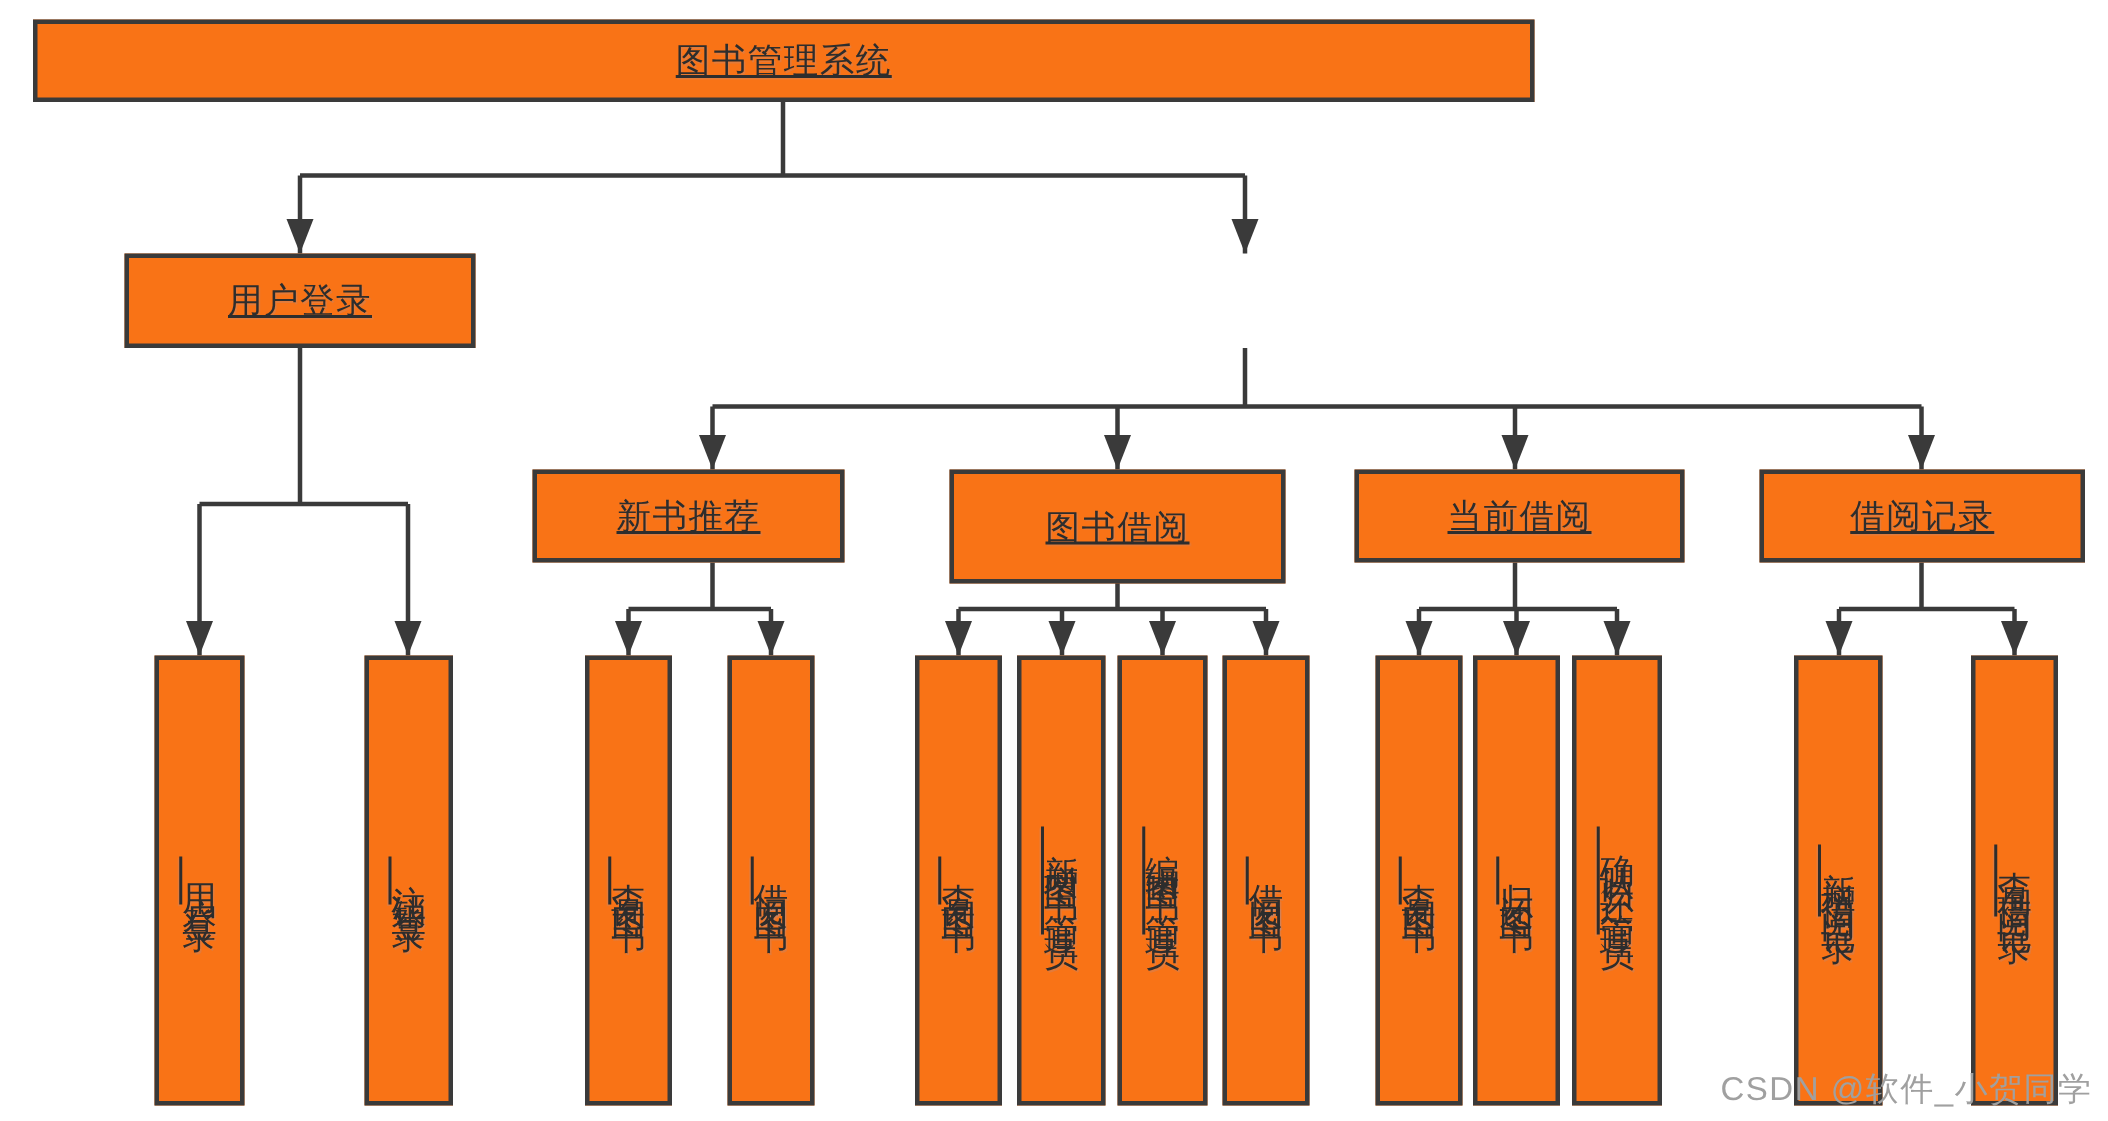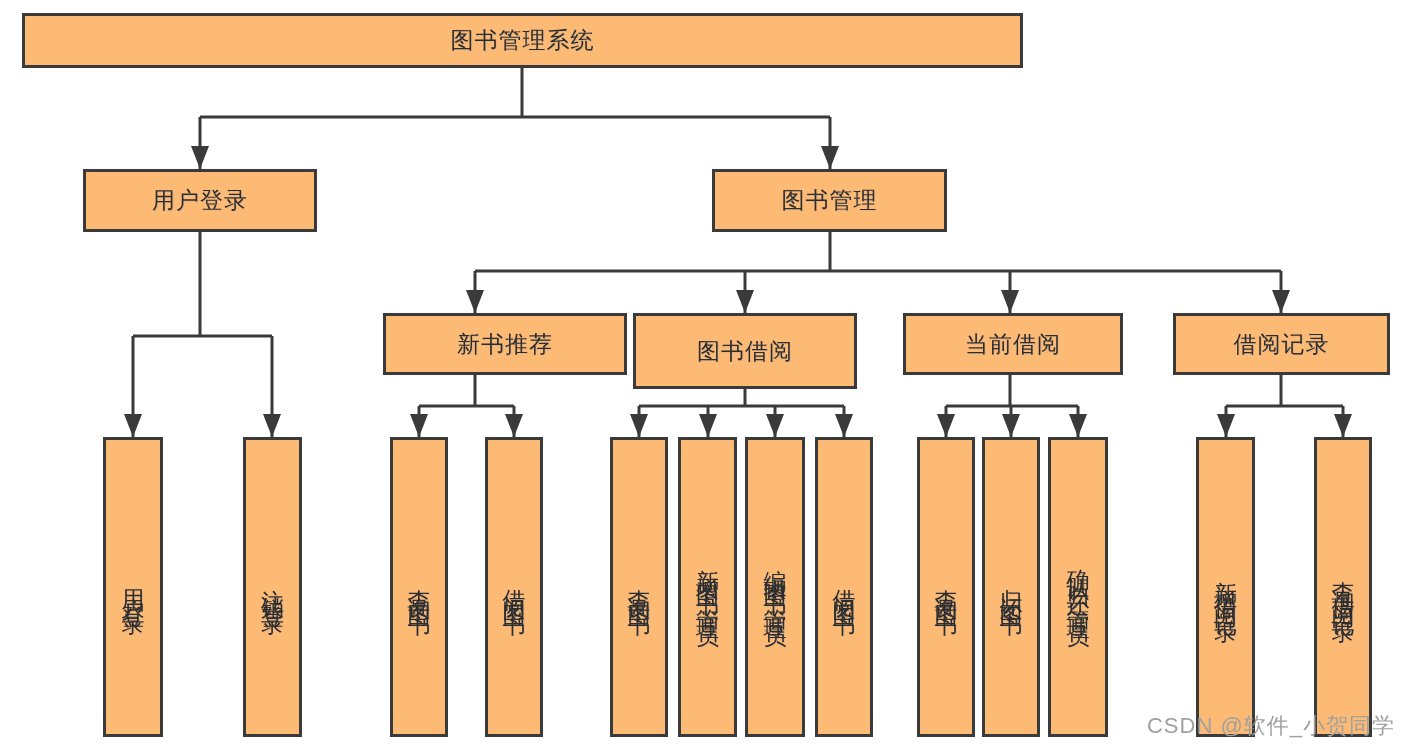--- a/index.html
+++ b/index.html
@@ -15,27 +15,28 @@
     font-family:"Liberation Sans","DejaVu Sans",sans-serif;
     position:relative;
     overflow:hidden;
   }
   .canvas{position:absolute;inset:0}
   svg.wires{position:absolute;left:0;top:0;z-index:1}
   svg.wires path, svg.wires line{stroke:var(--line);stroke-width:3;fill:none}
   .node{
     position:absolute;
     border:3px solid var(--line);
-    background:#fdba74;
+    background:#f97316;
     display:flex;
     align-items:center;
     justify-content:center;
     color:var(--text);
     z-index:2;
     text-shadow:1px 1px 0 rgba(130,160,220,0.18);
+    text-decoration:underline;
   }
   .node.h{font-size:23px;letter-spacing:1px;white-space:nowrap}
   .node.v{
     writing-mode:vertical-lr;
     text-orientation:mixed;
     font-size:23px;
     letter-spacing:8px;
     line-height:1;
   }
   .watermark{
@@ -89,23 +90,22 @@
     <line x1="946" y1="406" x2="946" y2="437" marker-end="url(#arrow)"></line>
     <line x1="1011" y1="406" x2="1011" y2="437" marker-end="url(#arrow)"></line>
     <line x1="1078" y1="406" x2="1078" y2="437" marker-end="url(#arrow)"></line>
     <line x1="1226" y1="406" x2="1226" y2="437" marker-end="url(#arrow)"></line>
     <line x1="1343" y1="406" x2="1343" y2="437" marker-end="url(#arrow)"></line>
   </svg>
 
   <div class="node h" style="left:22px;top:13px;width:1001px;height:55px">图书管理系统</div>
 
   <div class="node h" style="left:83px;top:169px;width:234px;height:63px">用户登录</div>
-  <div class="node h" style="left:712px;top:169px;width:235px;height:63px">图书管理</div>
 
-  <div class="node h" style="left:383px;top:313px;width:244px;height:62px">新书推荐</div>
+  <div class="node h" style="left:355px;top:313px;width:208px;height:62px">新书推荐</div>
   <div class="node h" style="left:633px;top:313px;width:224px;height:76px">图书借阅</div>
   <div class="node h" style="left:903px;top:313px;width:220px;height:62px">当前借阅</div>
   <div class="node h" style="left:1173px;top:313px;width:217px;height:62px">借阅记录</div>
 
   <div class="node v" style="left:103px;top:437px;width:60px;height:300px">用户登录</div>
   <div class="node v" style="left:243px;top:437px;width:59px;height:300px">注销登录</div>
 
   <div class="node v" style="left:390px;top:437px;width:58px;height:300px">查询图书</div>
   <div class="node v" style="left:485px;top:437px;width:58px;height:300px">借阅图书</div>
 

